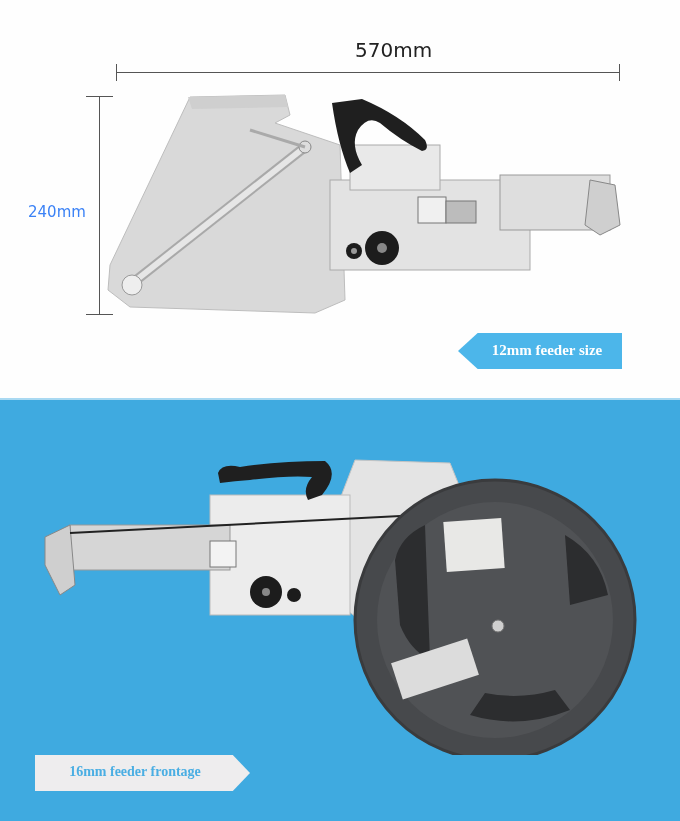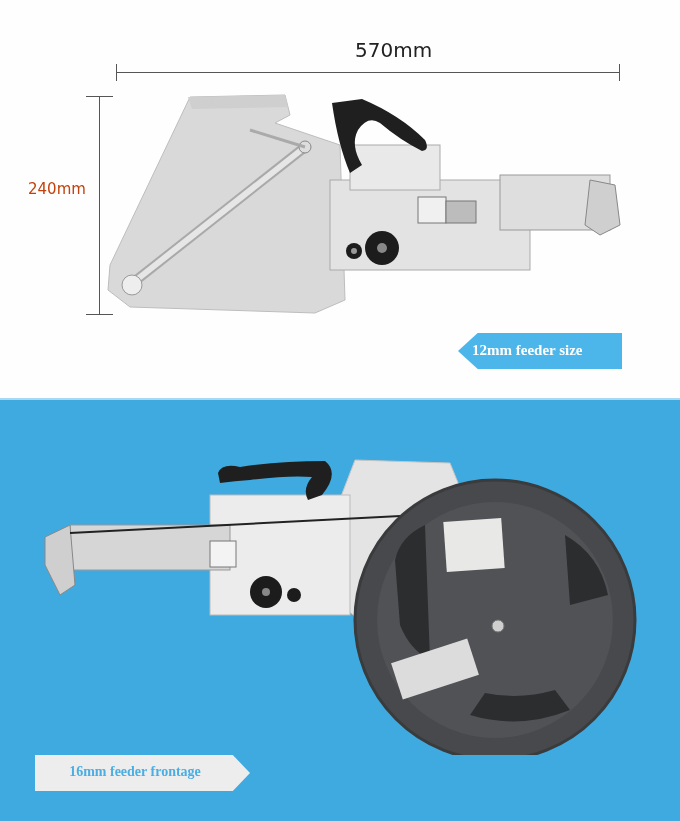--- a/index.html
+++ b/index.html
@@ -4,27 +4,27 @@
 <style>
   html,body{margin:0;padding:0;}
   body{width:680px;height:821px;position:relative;overflow:hidden;background:#ffffff;font-family:"DejaVu Sans",sans-serif;}
   .top{position:absolute;left:0;top:0;width:680px;height:400px;background:#fefefe;}
   .bottom{position:absolute;left:0;top:400px;width:680px;height:421px;background:#3faae0;}
   .divider{position:absolute;left:0;top:398px;width:680px;height:2px;background:#a9d9f2;}
 
   .dim-h-label{position:absolute;left:355px;top:38px;font-size:20px;color:#222;font-family:"DejaVu Sans",sans-serif;}
   .dim-h-line{position:absolute;left:116px;top:72px;width:504px;height:1px;background:#555;}
   .dim-h-tick{position:absolute;top:64px;width:1px;height:17px;background:#555;}
-  .dim-v-label{position:absolute;left:28px;top:180px;font-size:15px;color:#c2410c;}
+  .dim-v-label{position:absolute;left:28px;top:203px;font-size:15px;color:#3b82f6;}
   .dim-v-line{position:absolute;left:99px;top:96px;width:1px;height:219px;background:#555;}
   .dim-v-tick{position:absolute;left:86px;width:27px;height:1px;background:#555;}
 
   .banner-top{position:absolute;left:458px;top:333px;width:164px;height:36px;}
   .banner-top .shape{position:absolute;inset:0;background:#4cb6ea;clip-path:polygon(12% 0,100% 0,100% 100%,12% 100%,0 50%);}
-  .banner-top .text{position:absolute;left:0;right:0;top:9px;text-align:left;padding-left:14px;color:#fff;font-family:"Liberation Serif",serif;font-weight:bold;font-size:15px;}
+  .banner-top .text{position:absolute;left:0;right:0;top:9px;text-align:center;padding-left:14px;color:#fff;font-family:"Liberation Serif",serif;font-weight:bold;font-size:15px;}
 
   .banner-bottom{position:absolute;left:35px;top:755px;width:215px;height:36px;}
   .banner-bottom .shape{position:absolute;inset:0;background:#eeedee;clip-path:polygon(0 0,92% 0,100% 50%,92% 100%,0 100%);}
   .banner-bottom .text{position:absolute;left:0;top:9px;width:200px;text-align:center;color:#4aaee3;font-family:"Liberation Serif",serif;font-weight:bold;font-size:14px;}
 
   .photo{position:absolute;}
 </style>
 </head>
 <body>
 

